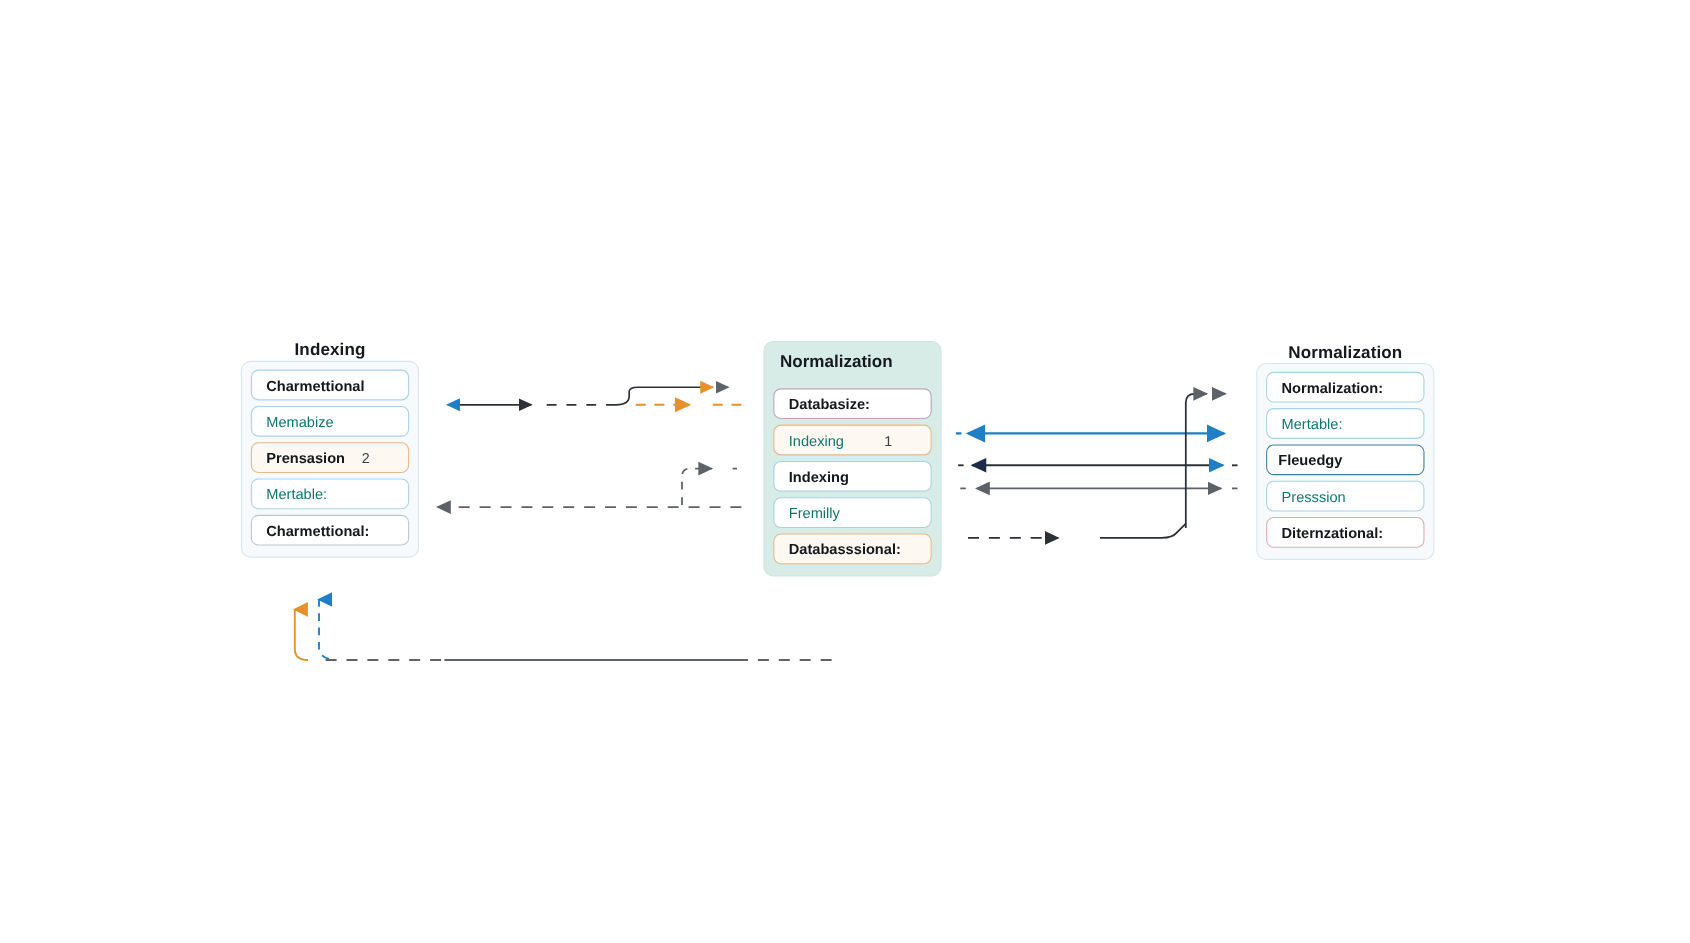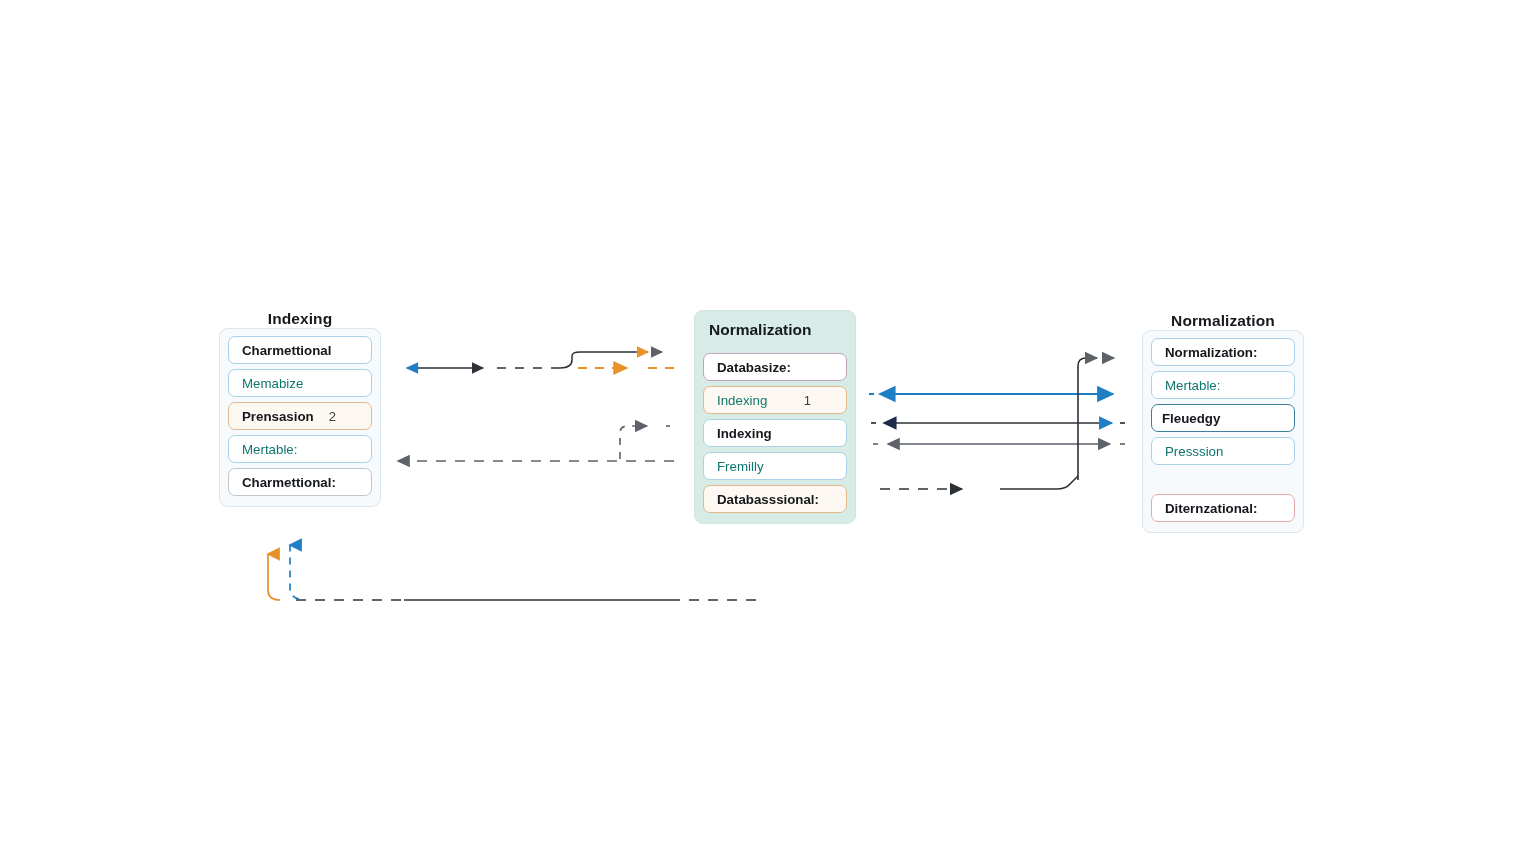--- a/index.html
+++ b/index.html
@@ -82,21 +82,21 @@
     padding-right: 22px;
     font-size: 13px;
     color: #3a3f45;
   }
 
   .card.b-blue    { border: 1.4px solid #a9d2e8; }
   .card.b-blue-st { border: 1.6px solid #3f7f9e; padding-left: 10px; }
   .card.b-orange  { border: 1.4px solid #e6b98a; background: #fdf8f2; }
   .card.b-gray    { border: 1.4px solid #c2c6cb; }
   .card.b-purple  { border: 1.4px solid #c0a3b8; text-align: center; }
-  .card.b-pink    { border: 1.4px solid #e3aaae; margin-top: 24px; }
+  .card.b-pink    { border: 1.4px solid #e3aaae; }
 
   .card.bold .label { font-weight: 700; color: #15181c; }
   .card.muted .label { font-weight: 400; color: #0f766e; }
 
   
   #panel-indexing      { left: 219px; top: 310px; width: 162px; }
   #panel-normalization { left: 694px; top: 310px; width: 162px; }
   #panel-normalization2{ left: 1142px; top: 312px; width: 162px; }
 </style>
 </head>

